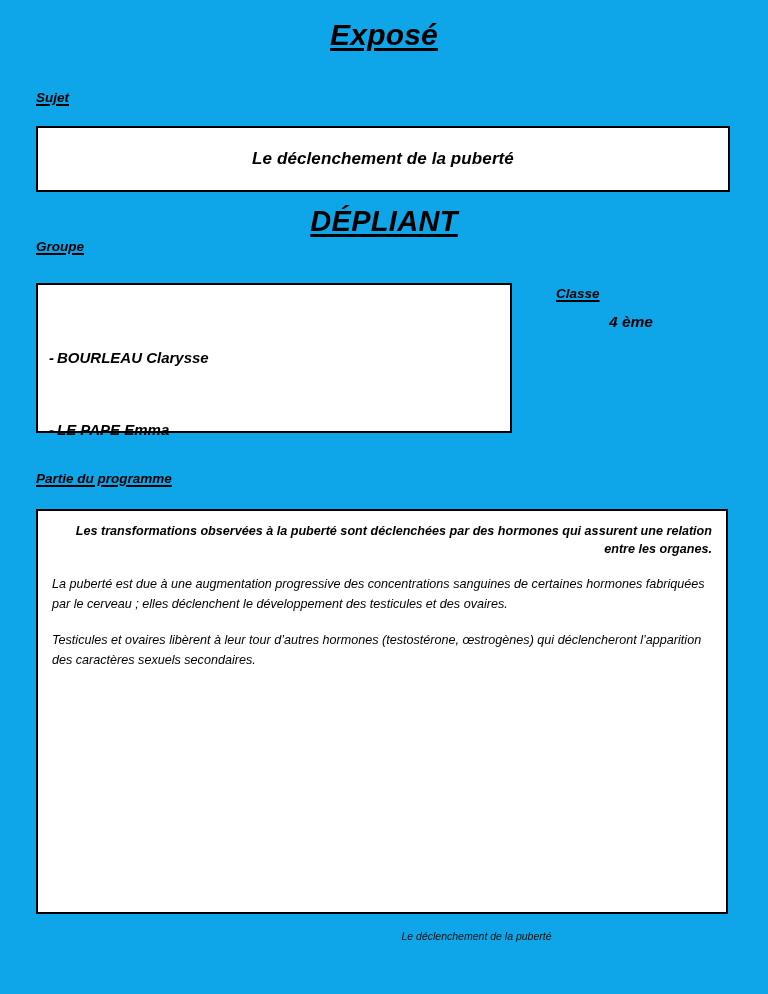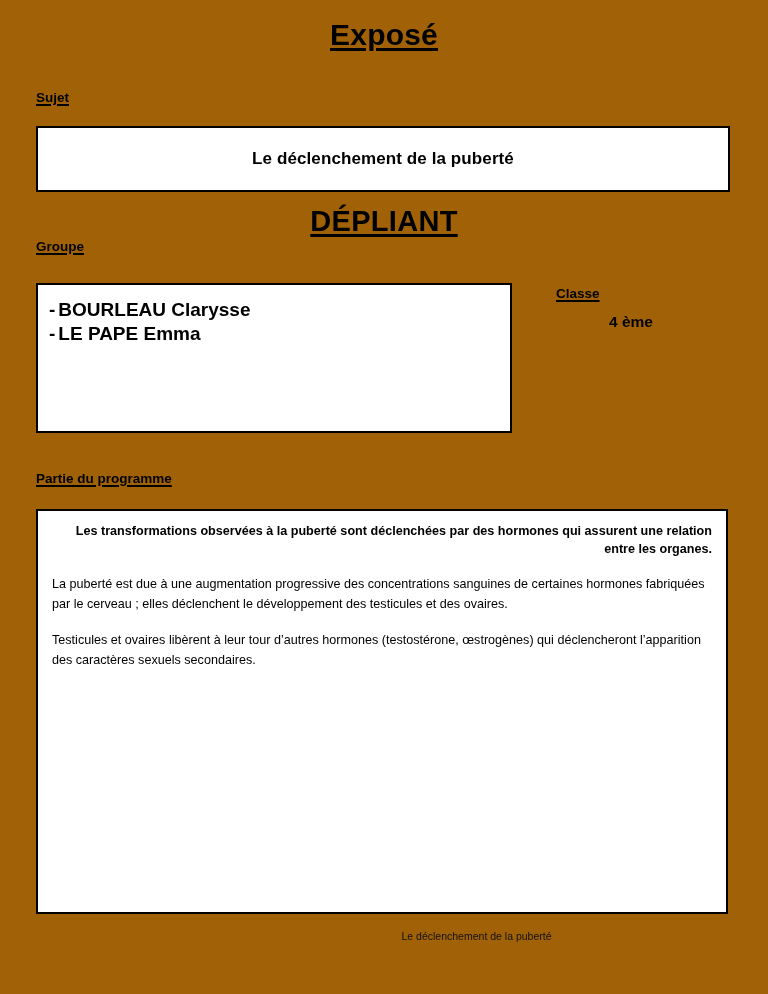--- a/index.html
+++ b/index.html
@@ -12,21 +12,22 @@
     height: 994px;
     position: relative;
     font-family: "Liberation Sans", sans-serif;
     color: #000000;
     overflow: hidden;
   }
 
   .page {
     position: absolute;
     inset: 0;
-    background: #a16207;
+    background: #0ea5e9;
+    font-style: italic;
   }
 
   
   .doc-title {
     position: absolute;
     top: 18px;
     left: 0;
     width: 768px;
     text-align: center;
     font-size: 30px;
@@ -98,24 +99,25 @@
     width: 476px;
     height: 150px;
     padding: 13px 0 0 0;
   }
   .group-list {
     list-style: none;
     margin: 0;
     padding: 0 0 0 11px;
   }
   .group-list li {
-    font-size: 19px;
+    font-size: 15px;
     font-weight: bold;
     line-height: 24px;
     white-space: nowrap;
+    margin-top: 48px;
   }
   .group-list li .dash { margin-right: 3px; }
 
   
   .classe-value {
     position: absolute;
     left: 556px;
     top: 313px;
     width: 150px;
     text-align: center;

